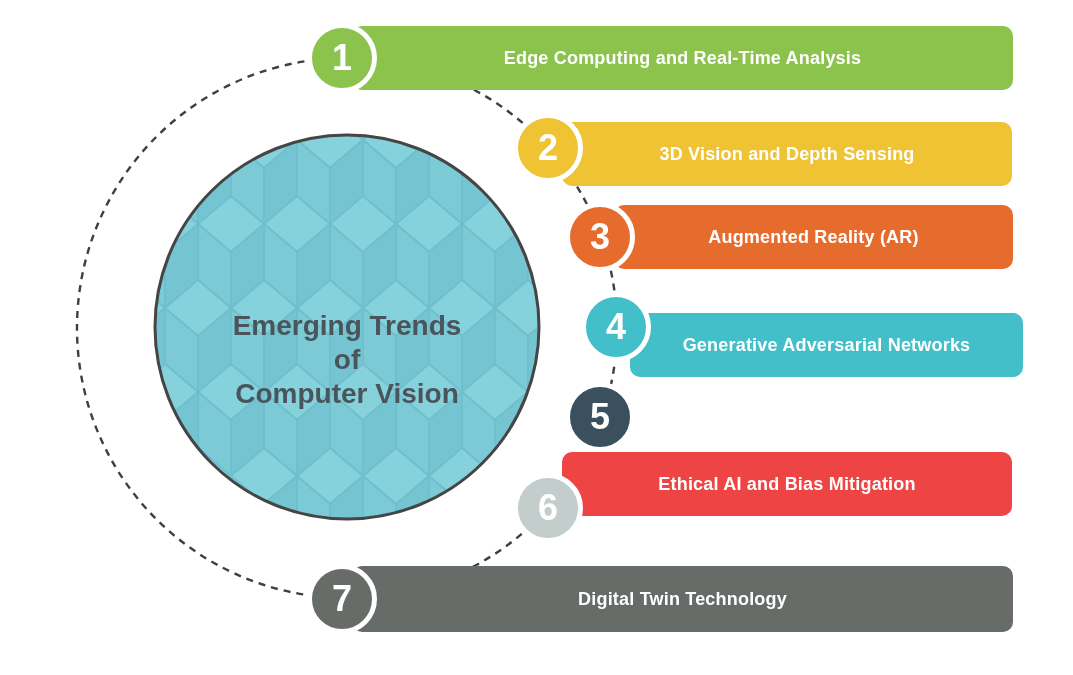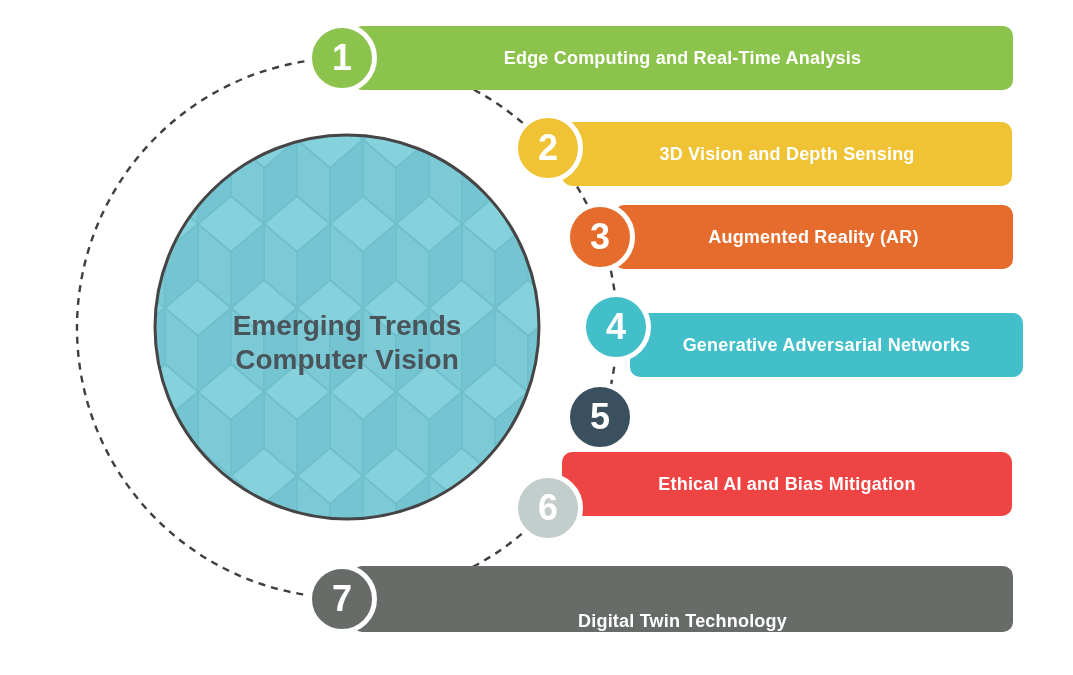--- a/index.html
+++ b/index.html
@@ -91,39 +91,40 @@
       </pattern>
     </defs>
 
     <circle cx="347" cy="328" r="270" fill="none" stroke="#3F3F3F" stroke-width="2.4" stroke-dasharray="7 6"></circle>
 
     <circle cx="347" cy="327" r="192" fill="url(#cubes)" stroke="#454545" stroke-width="3"></circle>
   </svg>
 
   <div class="center-title">
     <div>Emerging Trends</div>
+    <div>of</div>
     <div>Computer Vision</div>
   </div>
 
   <div class="bar" style="left: 352px; top: 26px; width: 661px; background-color: rgb(140, 195, 77);">
     <span class="bar-label">Edge Computing and Real-Time Analysis</span>
   </div>
   <div class="bar" style="left: 562px; top: 122px; width: 450px; background-color: rgb(239, 195, 52);">
     <span class="bar-label">3D Vision and Depth Sensing</span>
   </div>
   <div class="bar" style="left: 614px; top: 205px; width: 399px; background-color: rgb(230, 108, 46); justify-content: center;">
     <span class="bar-label">Augmented Reality (AR)</span>
   </div>
   <div class="bar" style="left: 630px; top: 295px; width: 393px; background-color: rgb(66, 191, 201); margin-top: 18px;">
     <span class="bar-label">Generative Adversarial Networks</span>
   </div>
   <div class="bar" style="left: 562px; top: 452px; width: 450px; background-color: #ef4444;">
     <span class="bar-label">Ethical AI and Bias Mitigation</span>
   </div>
-  <div class="bar" style="left: 352px; top: 566px; width: 661px; height: 66px; background-color: rgb(104, 108, 105); align-items: flex-end;">
+  <div class="bar" style="left: 352px; top: 566px; width: 661px; height: 66px; background-color: rgb(104, 108, 105);">
     <span class="bar-label">Digital Twin Technology</span>
   </div>
 
   <div class="num-circle" style="left: 307px; top: 23px; background-color: rgb(140, 195, 77);">
     <span class="num">1</span>
   </div>
   <div class="num-circle" style="left: 513px; top: 113px; background-color: rgb(239, 195, 52);">
     <span class="num">2</span>
   </div>
   <div class="num-circle" style="left: 565px; top: 202px; background-color: rgb(230, 108, 46);">

